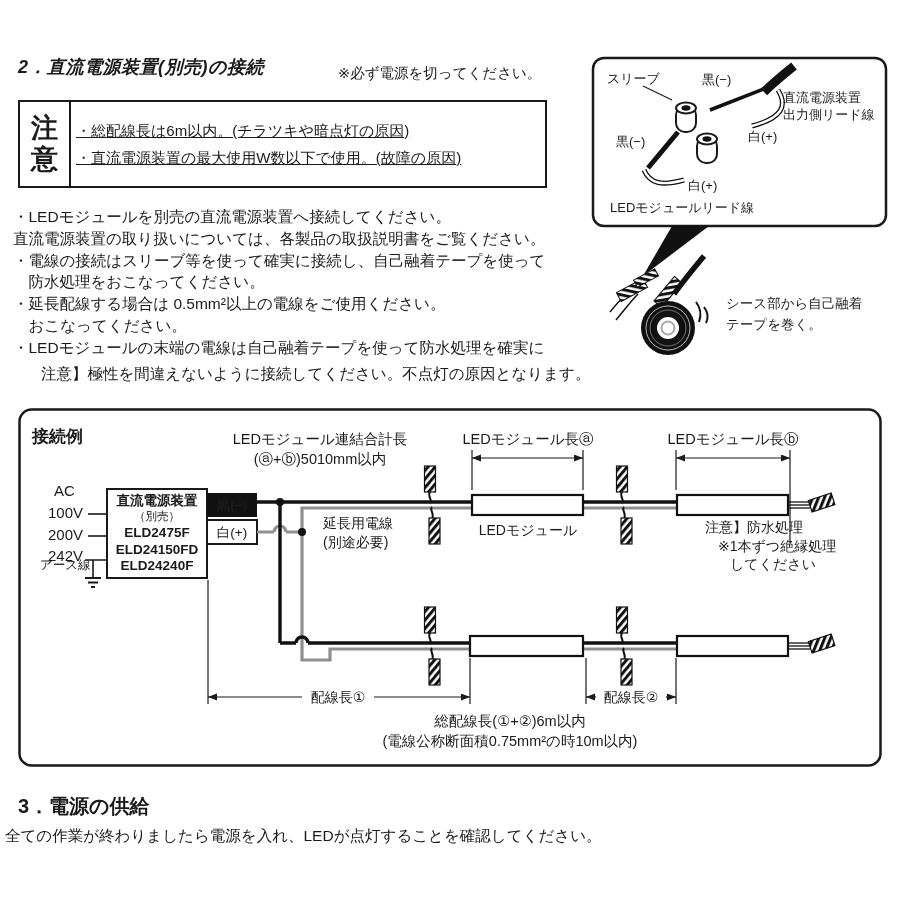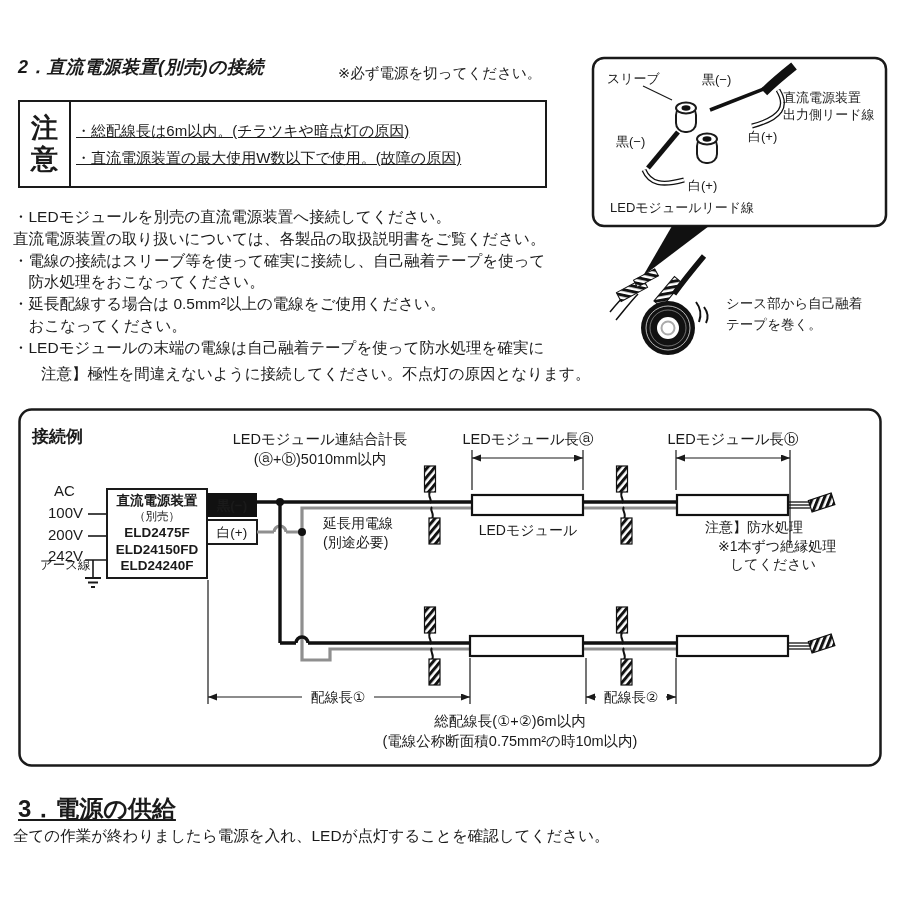--- a/index.html
+++ b/index.html
@@ -18,22 +18,22 @@
   .caution-left{
     width:49px;border-right:2.5px solid #1a1a1a;display:flex;flex-direction:column;
     align-items:center;justify-content:center;font-weight:bold;font-size:27px;line-height:31px;
   }
   .caution-right{
     flex:1;display:flex;flex-direction:column;justify-content:center;
     padding-left:5px;font-size:15px;line-height:27px;text-decoration:underline;
   }
   .bodytext{left:13px;top:206px;width:560px;font-size:15.5px;line-height:21.8px;}
   .warntext{left:13px;top:364px;width:560px;font-size:15.5px;margin-left:28px;}
-  .s3title{left:18px;top:793px;font-size:24px;font-weight:bold;text-decoration:underline;}
-  .s3body{left:13px;top:826px;font-size:15.5px;}
+  .s3title{left:18px;top:793px;font-size:20px;font-weight:bold;}
+  .s3body{left:5px;top:826px;font-size:15.5px;}
   svg text{fill:#1a1a1a;}
 </style>
 </head>
 <body>
 
 <div class="abs h2title" style="left:18px;top:55px;">2．直流電源装置(別売)の接続</div>
 <div class="abs h2note" style="left:338px;top:64px;">※必ず電源を切ってください。</div>
 
 <div class="abs caution">
   <div class="caution-left">

